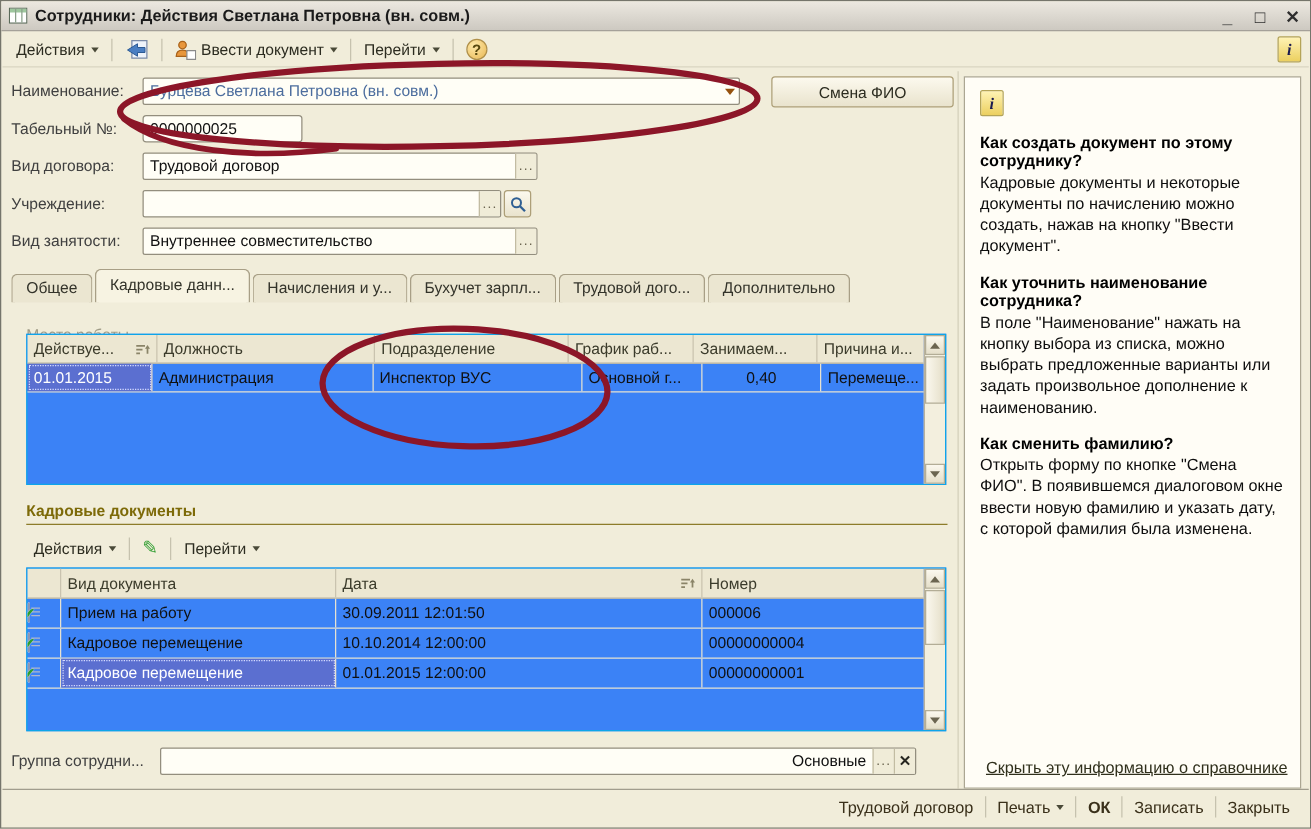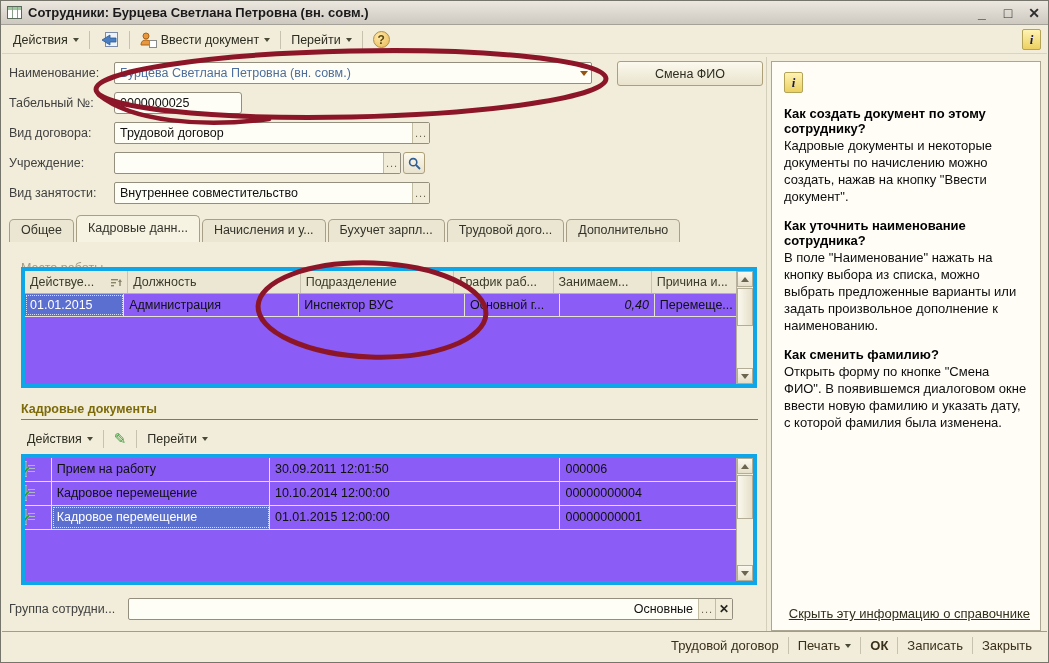--- a/index.html
+++ b/index.html
@@ -36,27 +36,27 @@
   .fld .drop i{width:0;height:0;border-left:4px solid transparent;border-right:4px solid transparent;border-top:5px solid #96520f;}
   .btn3d{position:absolute;background:linear-gradient(#fcf9ee,#e9e3cd);border:1px solid #ad9f78;border-radius:3px;font-size:12.5px;color:#2c2c20;display:flex;align-items:center;justify-content:center;cursor:default;}
 
   
   .tabs{position:absolute;left:8px;top:214px;height:27px;display:flex;align-items:flex-end;gap:2px;}
   .tab{height:23px;line-height:21px;padding:0 11px;background:#ebe6d1;border:1px solid #a89f86;border-bottom:none;border-radius:5px 5px 0 0;font-size:12.5px;color:#33332а;color:#33332a;cursor:default;white-space:nowrap;}
   .tab.active{height:27px;line-height:25px;background:#f7f3e2;position:relative;z-index:3;}
 
   
   .grp-caption{position:absolute;font-size:12.5px;}
-  .tblbox{position:absolute;background:#8b5cf6;border:4px solid #0ea5e9;}
+  .tblbox{position:absolute;background:#3b82f6;border:1px solid #0ea5e9;}
   .thead{display:flex;height:23px;background:#ece7d2;border-bottom:1px solid #b7b19e;}
   .th{border-right:1px solid #c9c3af;padding:0 5px;font-size:12.5px;color:#3b3b2b;line-height:22px;white-space:nowrap;overflow:hidden;display:flex;align-items:center;}
   .trow{display:flex;height:23px;border-bottom:1px solid #e6e2d2;}
   .td{border-right:1px solid #e6e2d2;padding:0 5px;font-size:12.5px;color:#101010;line-height:22px;white-space:nowrap;overflow:hidden;}
   .td.sel{background:var(--selection-blue);color:#fff;outline:1px dotted #d6dcff;outline-offset:-2px;}
-  .td.num{text-align:right;font-style:italic;}
+  .td.num{text-align:center;}
   .vscroll{position:absolute;right:0;top:0;bottom:0;width:17px;background:#f3efde;border-left:1px solid #b7b19e;}
   .sbtn{position:absolute;left:0;right:0;height:16px;background:linear-gradient(#fbf8ee,#e5dfc9);border:1px solid #b3ad96;display:flex;align-items:center;justify-content:center;}
   .sbtn.up{top:0;} .sbtn.down{bottom:0;}
   .sbtn i{width:0;height:0;border-left:4px solid transparent;border-right:4px solid transparent;}
   .sbtn.up i{border-bottom:5px solid #6b6550;}
   .sbtn.down i{border-top:5px solid #6b6550;}
   .sthumb{position:absolute;left:0;right:0;background:linear-gradient(90deg,#fbf8ee,#e5dfc9);border:1px solid #b3ad96;}
   .sorticon{margin-left:auto;flex:0 0 auto;}
 
   
@@ -92,21 +92,21 @@
 
 <div class="window">
 
   <div class="titlebar">
     <svg class="titlegrid" width="15" height="13" viewBox="0 0 15 13">
         <rect x="0.5" y="0.5" width="14" height="12" fill="#fff" stroke="#5a6a5a"></rect>
         <rect x="1" y="1" width="13" height="3" fill="#9ec79e"></rect>
         <line x1="5.5" y1="1" x2="5.5" y2="12" stroke="#8aa08a"></line>
         <line x1="10.5" y1="1" x2="10.5" y2="12" stroke="#8aa08a"></line>
       </svg>
-    <span class="ttl">Сотрудники: Бурцева Светлана Петровна (вн. совм.)</span>
+    <span class="ttl">Сотрудники: Действия Светлана Петровна (вн. совм.)</span>
     <div class="wctrl">
       <span>_</span>
       <span>□</span>
       <span>✕</span>
     </div>
   </div>
 
   <div class="toolbar">
     <div class="tbtn">
         <span>Действия</span>
@@ -239,20 +239,35 @@
         <span style="color:#35a035;font-size:15px;line-height:14px;">✎</span>
       </div>
     <div class="tsep"></div>
     <div class="tbtn">
         <span>Перейти</span>
         <i class="dd"></i>
       </div>
   </div>
 
   <div class="tblbox" style="left:20px;top:453px;width:736px;height:131px;">
+    <div class="thead" style="margin-right:17px;height:24px;">
+      <div class="th" style="width:27px;"></div>
+      <div class="th" style="width:220px;">Вид документа</div>
+      <div class="th" style="width:293px;">
+          <span>Дата</span>
+        <svg class="sorticon" width="12" height="11" viewBox="0 0 12 11">
+            <rect x="1" y="2" width="7" height="1.4" fill="#8a8468"></rect>
+            <rect x="1" y="5" width="5" height="1.4" fill="#8a8468"></rect>
+            <rect x="1" y="8" width="3" height="1.4" fill="#8a8468"></rect>
+            <path d="M10 2 L12 5 L8 5 Z" fill="#8a8468"></path>
+            <rect x="9.3" y="4" width="1.4" height="5" fill="#8a8468"></rect>
+          </svg>
+      </div>
+      <div class="th" style="width:177px;border-right:none;">Номер</div>
+    </div>
     <div class="trow" style="margin-right:17px;height:24px;">
       <div class="td" style="width:27px;padding:0;"><span class="docico"><span class="chk">✔</span></span></div>
       <div class="td" style="width:220px;">Прием на работу</div>
       <div class="td" style="width:293px;">30.09.2011 12:01:50</div>
       <div class="td" style="width:177px;border-right:none;">000006</div>
     </div>
     <div class="trow" style="margin-right:17px;height:24px;">
       <div class="td" style="width:27px;padding:0;"><span class="docico"><span class="chk">✔</span></span></div>
       <div class="td" style="width:220px;">Кадровое перемещение</div>
       <div class="td" style="width:293px;">10.10.2014 12:00:00</div>

